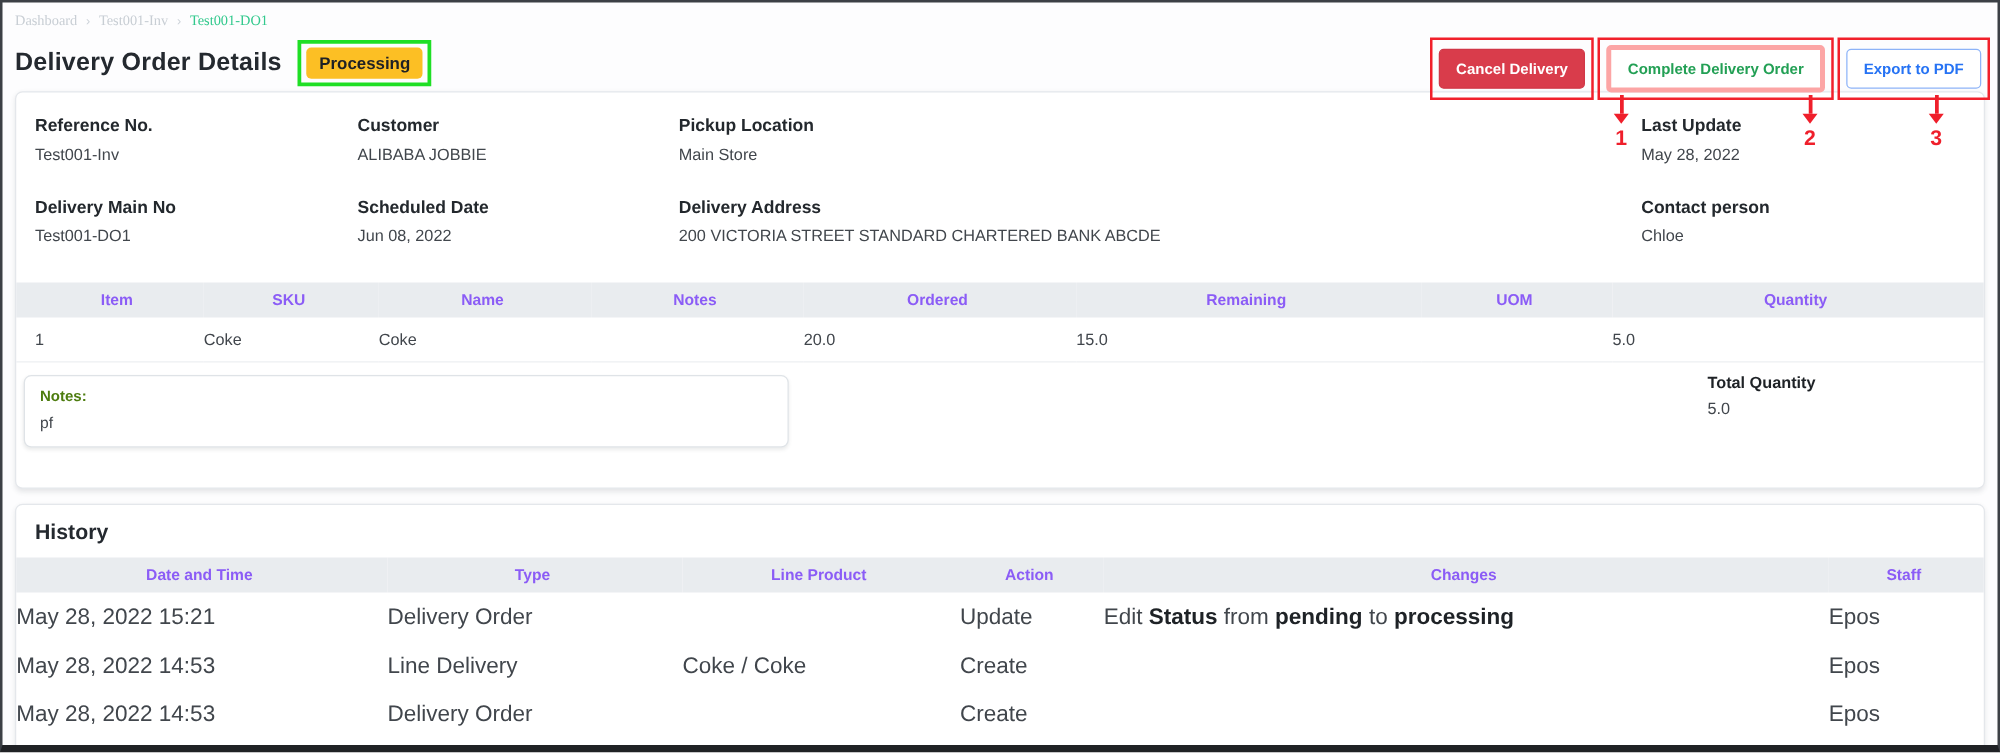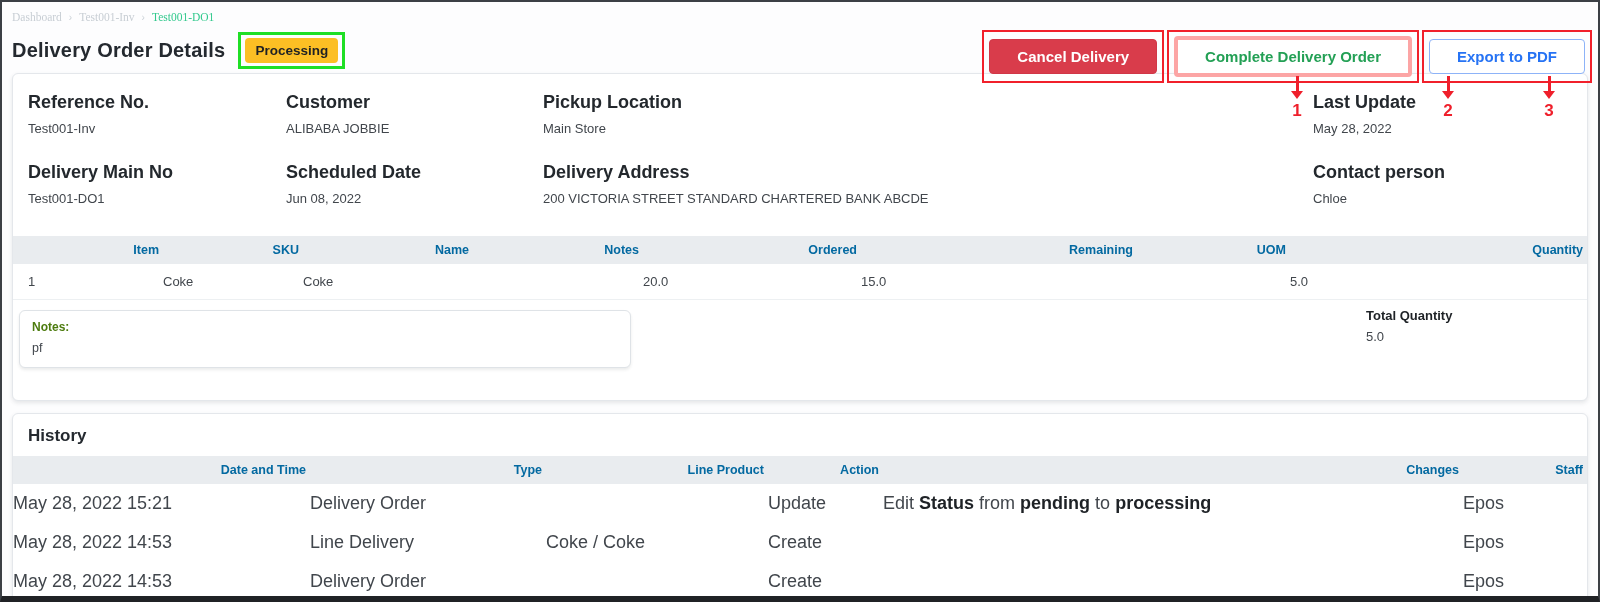--- a/index.html
+++ b/index.html
@@ -20,46 +20,46 @@
 
   
   .title-row { display:flex; align-items:center; padding:4px 10px 0 10px; height:50px; }
   .page-title { font-size:20px; font-weight:700; color:#24292f; letter-spacing:.2px; }
   .badge-wrap { margin-left:13px; border:3px solid #1fdf25; padding:3px 4px; display:inline-flex; }
   .status-badge { background:#fcbf24; color:#1e2125; font-weight:700; font-size:13.5px; padding:5px 10px; border-radius:4px; }
 
   
   .actions { position:absolute; top:28px; right:6px; display:flex; gap:3px; z-index:5; }
   .ann-box { border:2px solid #f1202b; padding:4px 5px; display:flex; align-items:center; }
-  .btn { font-weight:700; font-size:15px; padding:8px 27px; border-radius:4px; cursor:pointer; white-space:nowrap; font-family:inherit; }
+  .btn { font-weight:700; font-size:12px; padding:8px 13px; border-radius:4px; cursor:pointer; white-space:nowrap; font-family:inherit; }
   .btn-cancel   { background:#d93c4b; color:#ffffff; border:1px solid #d13747; }
   .btn-complete { background:#ffffff; color:#23a055; border:4px solid #fca5a5; }
   .btn-export   { background:#ffffff; color:#2673f4; border:1px solid #8db3f8; }
 
   
   .overlay { position:absolute; inset:0; pointer-events:none; z-index:40; }
   .step { position:absolute; top:74px; width:40px; text-align:center; }
   .step .stem { width:3px; height:15px; background:#ef1f2b; margin:0 auto; }
   .step .head { width:0; height:0; border-left:6px solid transparent; border-right:6px solid transparent; border-top:8px solid #ef1f2b; margin:0 auto; }
   .step .num { color:#ef1f2b; font-weight:700; font-size:17px; margin-top:2px; }
 
   
   .card { margin:0 10px; background:#ffffff; border:1px solid #e4e7eb; border-radius:6px;
           box-shadow:0 2px 4px rgba(60,64,70,.12); }
   .card-details { position:relative; z-index:1; }
 
   
   .details-grid { display:grid; grid-template-columns:258px 257px 770px 1fr; row-gap:26px; padding:18px 15px 12px 15px; }
-  .field .lbl { font-size:18px; font-weight:700; color:#23282d; margin-bottom:8px; }
+  .field .lbl { font-size:14px; font-weight:700; color:#23282d; margin-bottom:8px; }
   .field .val { font-size:13px; color:#41464c; }
 
   
   table { border-collapse:collapse; width:100%; table-layout:fixed; }
   .items-table { margin-top:18px; }
-  th { background:#e9ecef; text-align:right; font-size:12.5px; font-weight:700; color:#0369a1; padding:7px 4px 7px 0; }
+  th { background:#e9ecef; text-align:center; font-size:12.5px; font-weight:700; color:#8b5cf6; padding:7px 4px 7px 0; }
   th:first-child, td:first-child { padding-left:15px; }
   td { font-size:13px; color:#41464c; padding:10px 4px 10px 0; }
   .items-table td { border-bottom:1px solid #edf0f2; }
 
   .below-table { position:relative; height:100px; }
   .notes-box { position:absolute; left:6px; top:10px; width:612px; height:58px;
                border:1px solid #dfe3e7; border-radius:6px; background:#fff;
                box-shadow:0 2px 3px rgba(60,64,70,.10); padding:9px 12px; }
   .notes-box .nlbl { font-size:12px; font-weight:700; color:#4d7c0f; }
   .notes-box .nval { font-size:12.5px; color:#41464c; margin-top:7px; }

